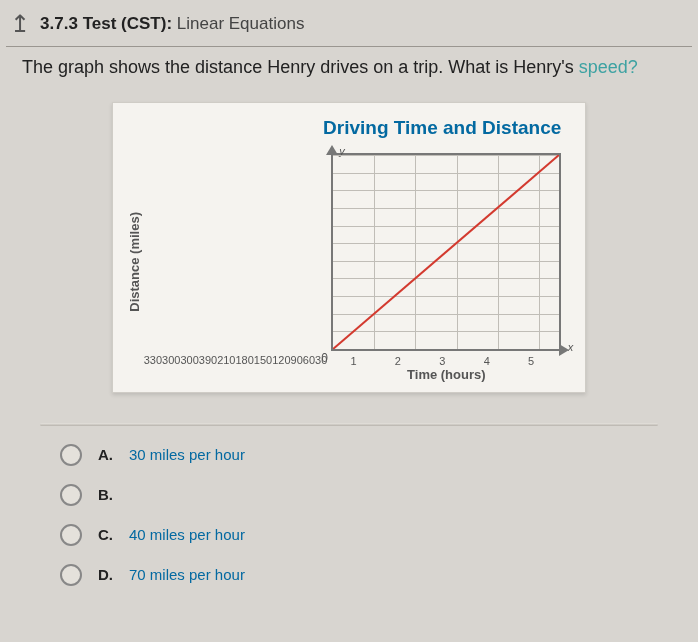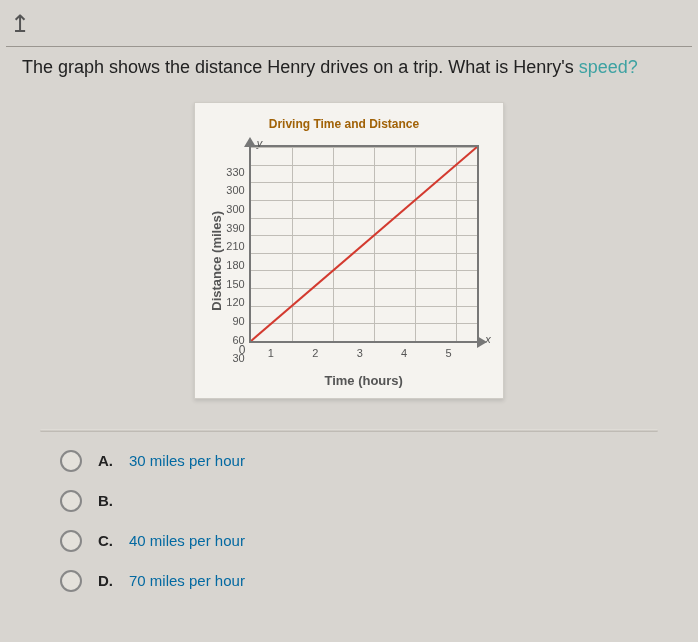--- a/index.html
+++ b/index.html
@@ -44,41 +44,40 @@
       padding: 20px 0 4px 0;
     }
     .chart-card {
       background: #f5f3ef;
       border: 1px solid #cfccc6;
       box-shadow: 0 2px 4px rgba(0,0,0,0.12);
       padding: 14px 24px 10px 14px;
       position: relative;
     }
     .chart-title {
-      text-align: center;
+      text-align: right;
       font-weight: bold;
-      font-size: 12px;
-      color: #a16207;
+      font-size: 19px;
+      color: #0369a1;
       margin-bottom: 2px;
     }
     .chart-body {
       display: flex;
       align-items: center;
     }
     .ylabel {
       writing-mode: vertical-rl;
       transform: rotate(180deg);
       font-weight: bold;
       font-size: 13px;
       color: #555;
       margin-right: 2px;
     }
     .yticks {
       display: flex;
-      flex-direction: column;
       justify-content: space-between;
       height: 198px;
       align-items: flex-end;
       font-size: 11px;
       color: #555;
       padding-right: 4px;
       margin-top: 10px;
     }
     .yticks span { line-height: 11px; height: 11px; }
     .plot-col { display: flex; flex-direction: column; align-items: center; }
@@ -128,21 +127,21 @@
       padding: 0 8px 0 0;
     }
     .xticks-row span { width: 46px; text-align: center; }
     .zero {
       position: absolute;
       left: -12px; bottom: -16px;
       font-size: 12px; color: #555;
     }
     .xlabel {
       font-weight: bold; font-size: 13px; color: #555;
-      margin-top: 14px;
+      margin-top: 0;
     }
     .divider2 {
       border: none;
       height: 2.5px;
       background: linear-gradient(to bottom, #e7e4df, #b7b3ac);
       margin: 26px 40px 12px 40px;
       border-radius: 2px;
     }
     .options {
       padding-left: 60px;
@@ -161,20 +160,25 @@
       flex-shrink: 0;
     }
     .opt-letter { font-weight: bold; font-size: 15px; color: #222; }
     .opt-text { font-size: 15px; color: #0369a1; }
   </style>
 </head>
 <body>
 
 <div class="header">
   <span class="back-arrow">↥</span>
+  <span class="breadcrumb">
+    <b>3.7.3</b>
+    <b>Test (CST):</b>
+    <span class="thin">Linear Equations</span>
+  </span>
 </div>
 
 <hr class="divider1">
 
 <div class="question">
   <span>The graph shows the distance Henry drives on a trip. What is Henry's </span><span class="teal">speed?</span>
 </div>
 
 <div class="chart-wrap">
   <div class="chart-card">

